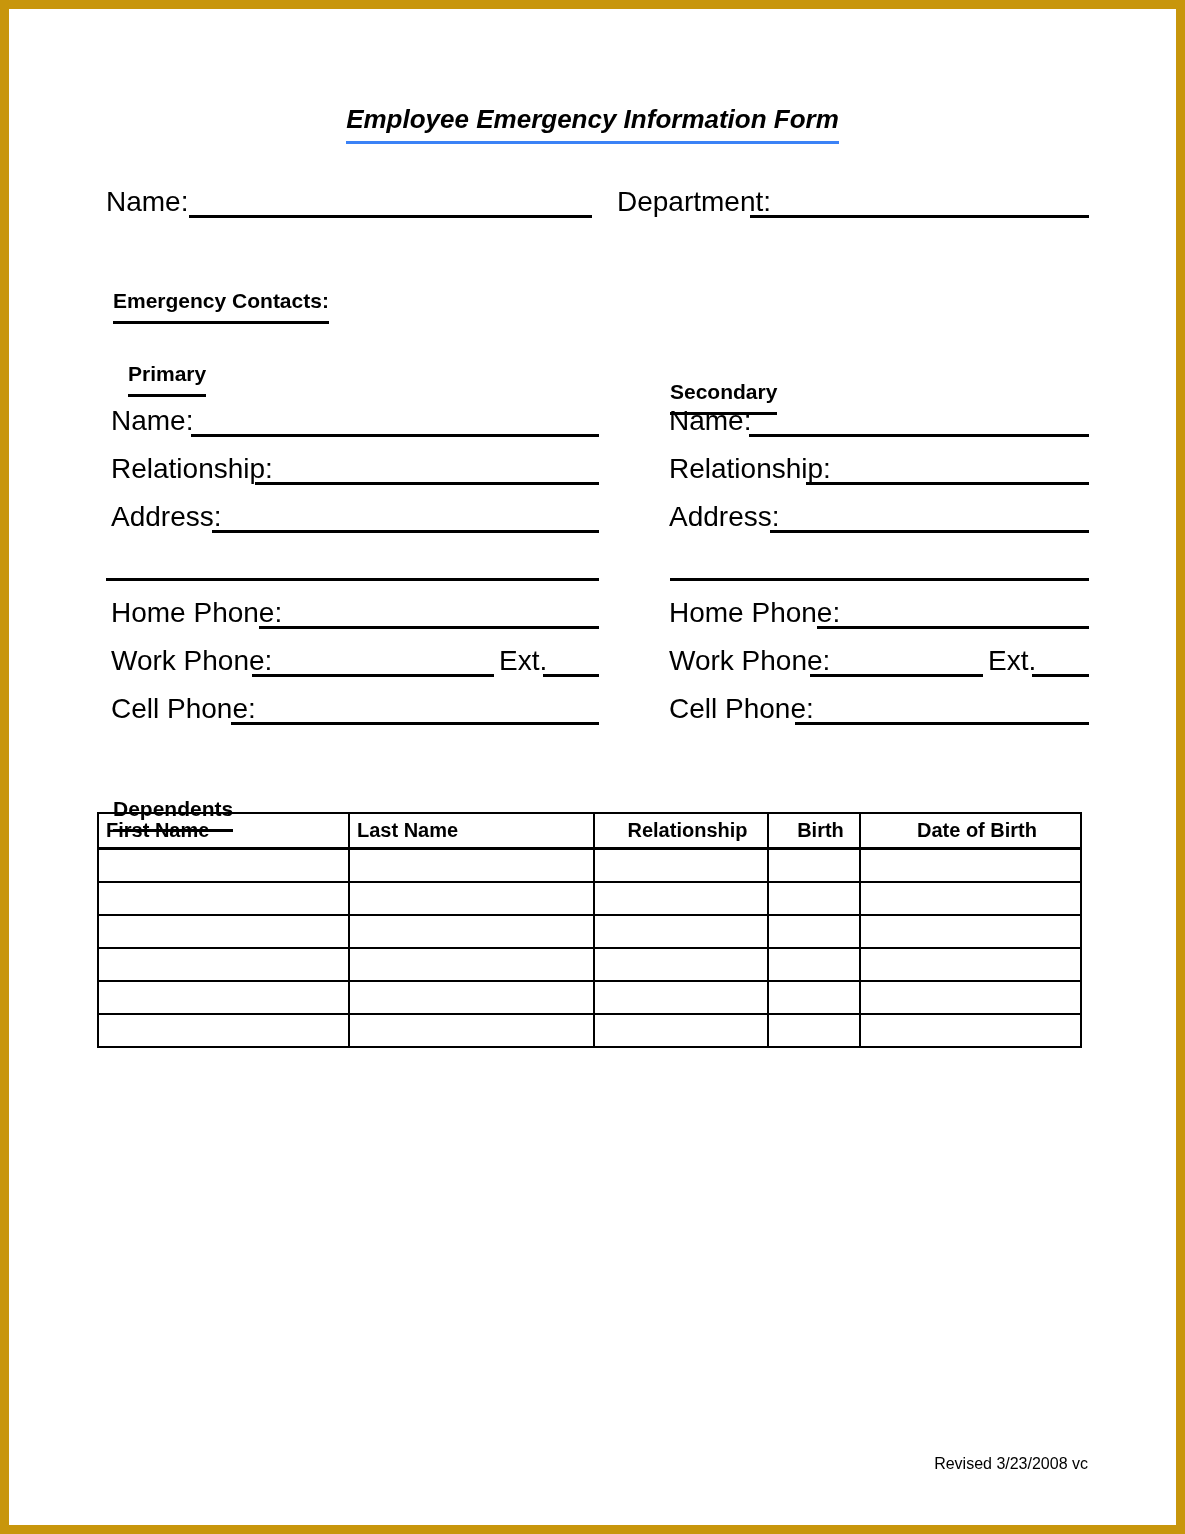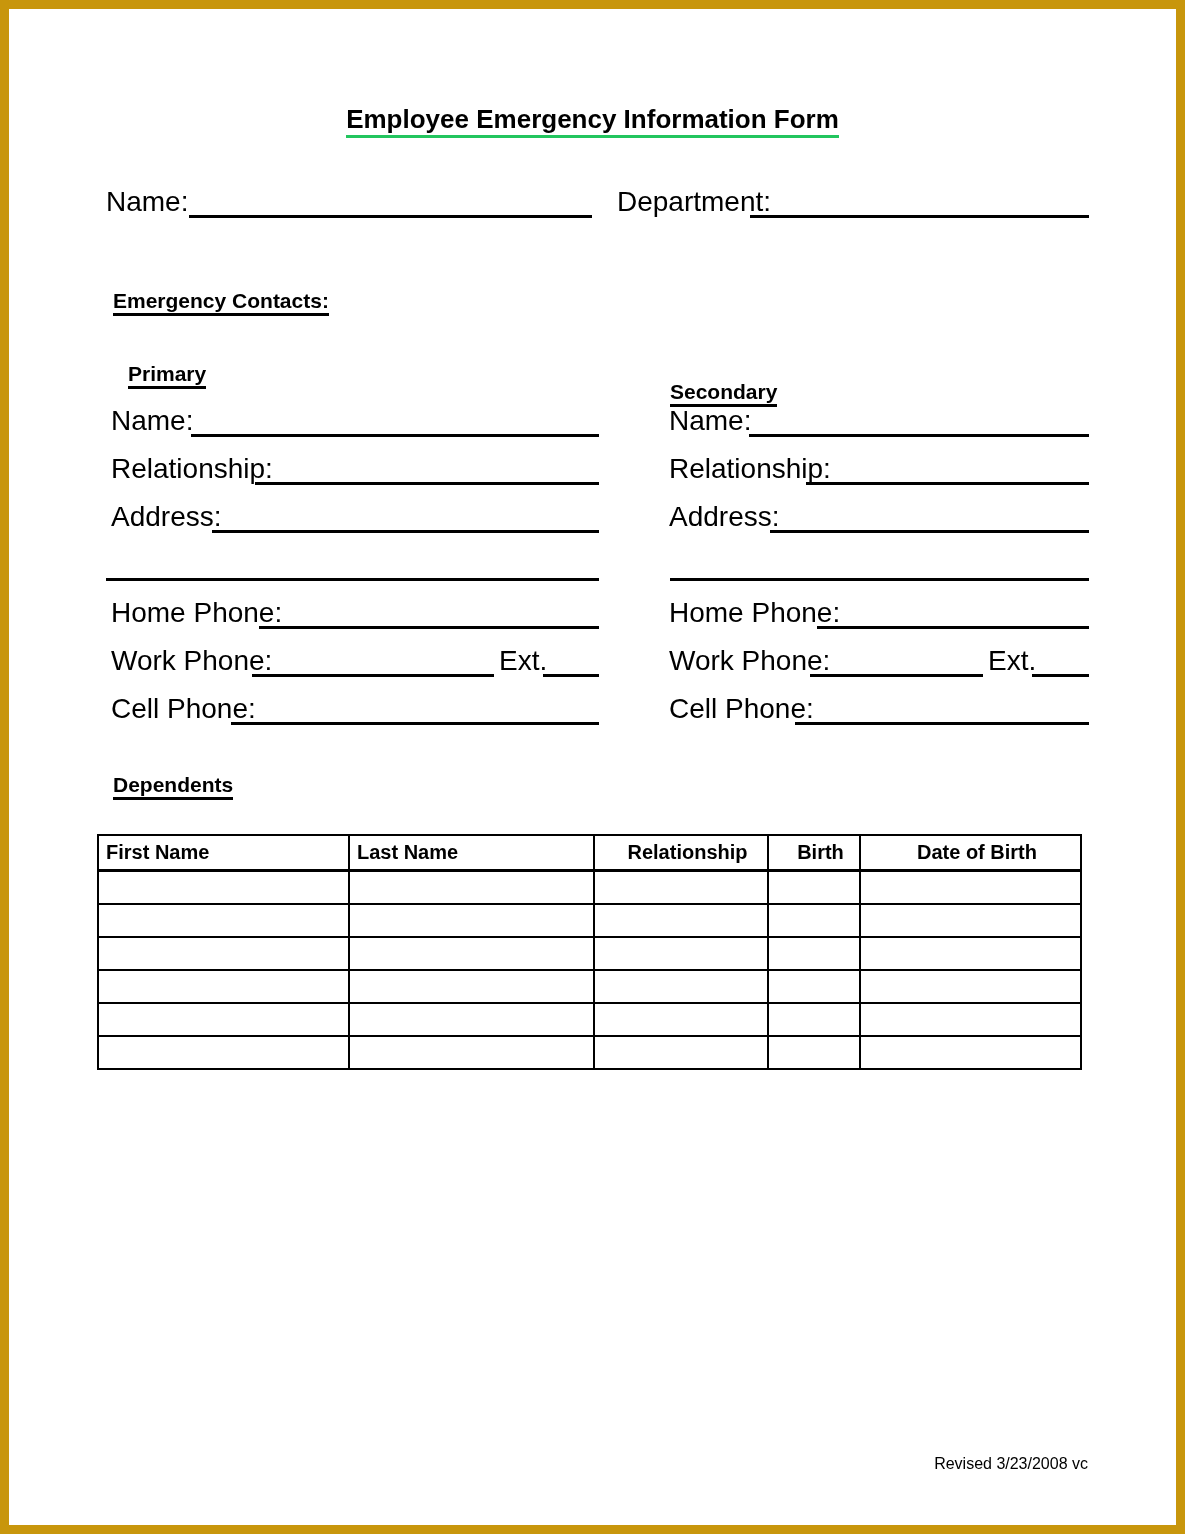--- a/index.html
+++ b/index.html
@@ -39,55 +39,56 @@
     position: absolute;
     left: 0;
     top: 95px;
     width: 1167px;
     text-align: center;
     font-size: 26px;
     font-weight: bold;
     letter-spacing: 0px;
   }
   .title span.u {
-    border-bottom: 3px solid #22c55e;
-    padding-bottom: 1px;
+    border-bottom: 3px solid #3b82f6;
+    padding-bottom: 7px;
+    font-style: italic;
   }
 
   
   .lbl {
     position: absolute;
     font-size: 28px;
     line-height: 26px;
     white-space: nowrap;
   }
   .bold-u {
     position: absolute;
     font-size: 21px;
     font-weight: bold;
     line-height: 24px;
     white-space: nowrap;
   }
   .bold-u > span {
     border-bottom: 3px solid #000;
-    padding-bottom: 1px;
+    padding-bottom: 9px;
   }
 
   
   .rule {
     position: absolute;
     height: 0;
     border-bottom: 3px solid #000;
   }
 
   
   #dep-table {
     position: absolute;
     left: 88px;
-    top: 825px;
+    top: 803px;
     width: 983px;
     border-collapse: collapse;
     table-layout: fixed;
   }
   #dep-table th,
   #dep-table td {
     border: 2px solid #000;
     height: 30px;
     padding: 0 0 0 7px;
     font-size: 20px;
@@ -181,21 +182,21 @@
     <div class="rule" style="left:808px; top:617px; width:272px;"></div>
 
     <div class="lbl" style="left:660px; top:639px;">Work Phone:</div>
     <div class="rule" style="left:801px; top:665px; width:173px;"></div>
     <div class="lbl" style="left:979px; top:639px;">Ext.</div>
     <div class="rule" style="left:1023px; top:665px; width:57px;"></div>
 
     <div class="lbl" style="left:660px; top:687px;">Cell Phone:</div>
     <div class="rule" style="left:786px; top:713px; width:294px;"></div>
 
-    <div class="bold-u" style="left:104px; top:764px;">
+    <div class="bold-u" style="left:104px; top:788px;">
       <span>Dependents</span>
     </div>
 
     <table id="dep-table">
       <colgroup>
         <col class="col1">
           <col class="col2">
           <col class="col3">
           <col class="col4">
           <col class="col5">

